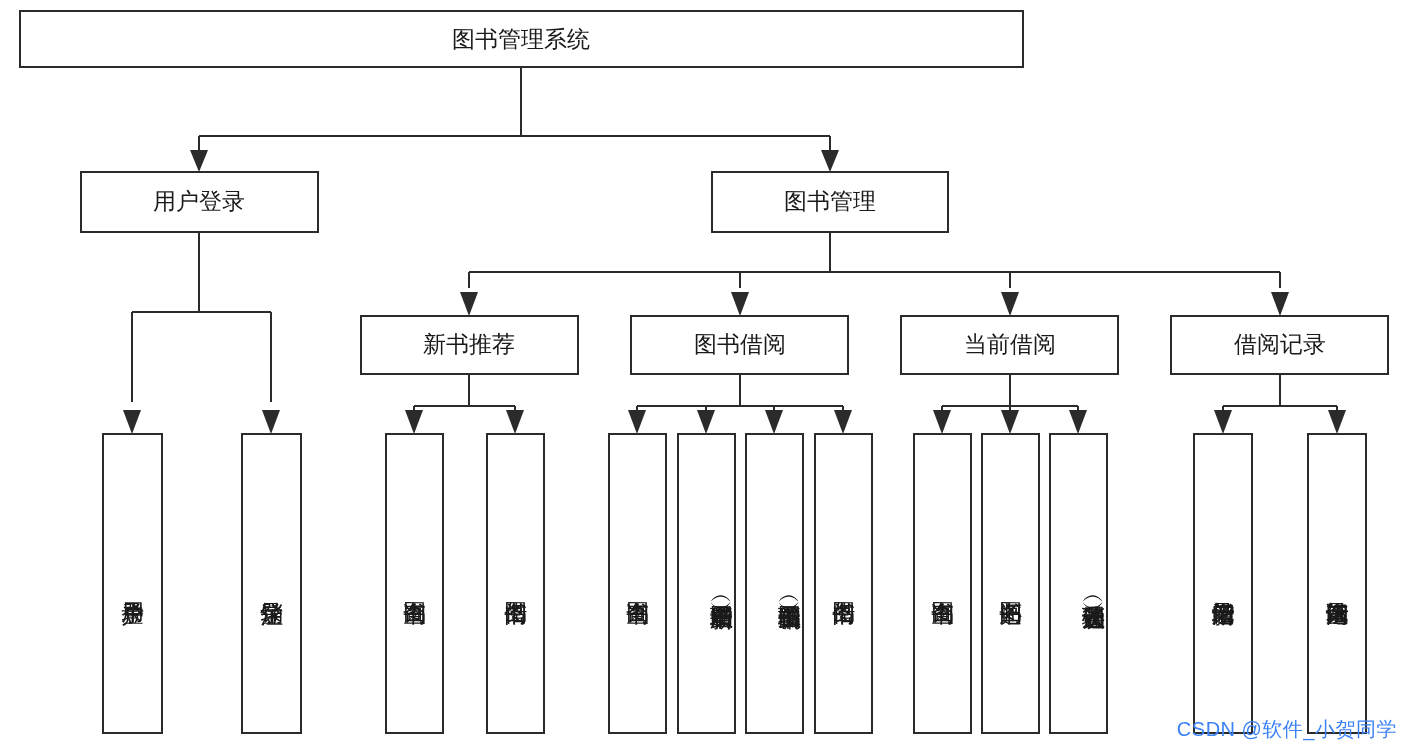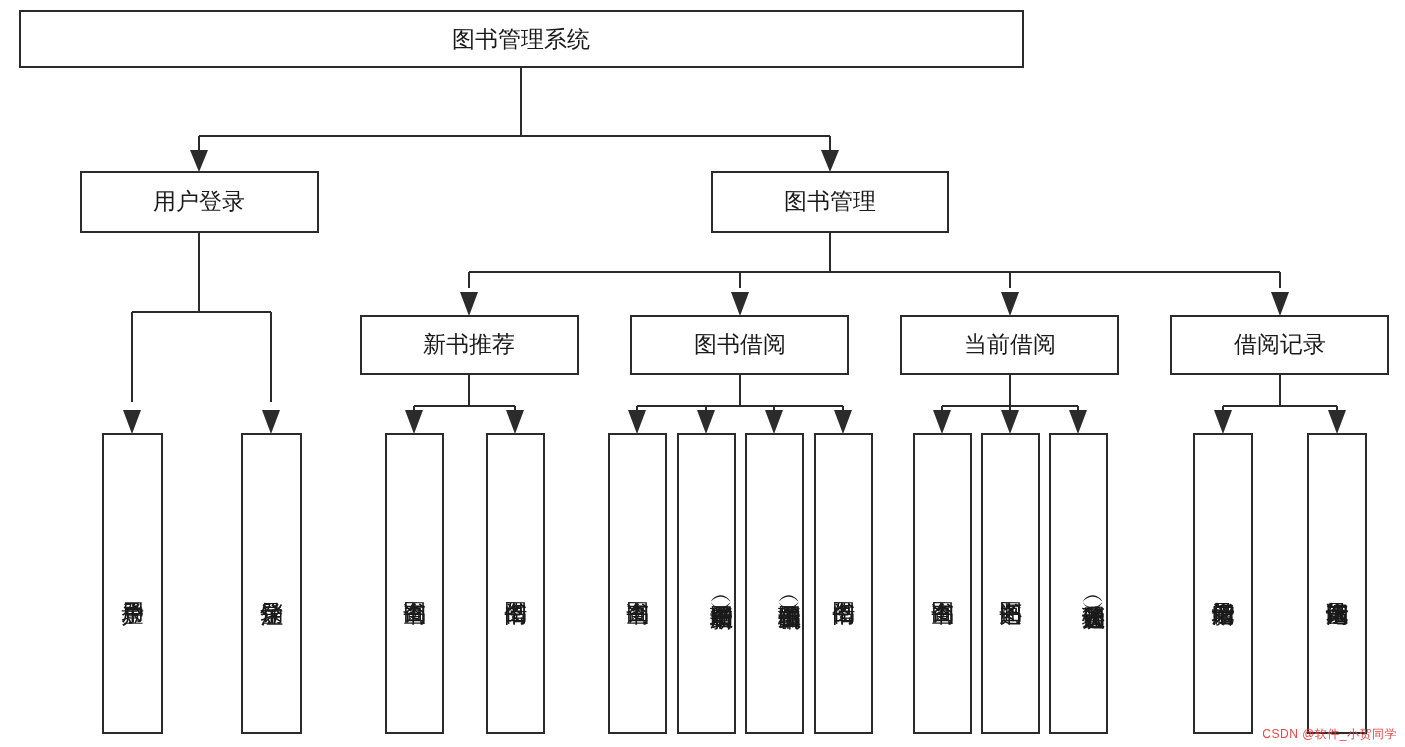--- a/index.html
+++ b/index.html
@@ -63,22 +63,22 @@
     writing-mode: vertical-rl;
     text-orientation: upright;
     white-space: nowrap;
     pointer-events: none;
   }
   .watermark {
     position: absolute;
     right: 8px;
     bottom: 4px;
     font-family: "Liberation Sans", "DejaVu Sans", sans-serif;
-    font-size: 12px;
-    color: #ef4444;
+    font-size: 20px;
+    color: #3b82f6;
     letter-spacing: 0.5px;
     white-space: nowrap;
     user-select: none;
   }
 </style>
 </head>
 <body>
 
 <div id="diagram-root">
 

